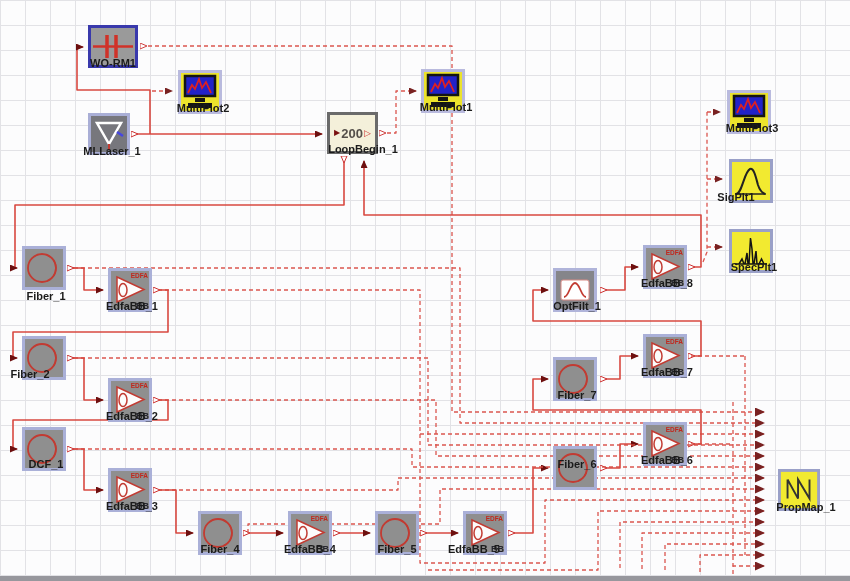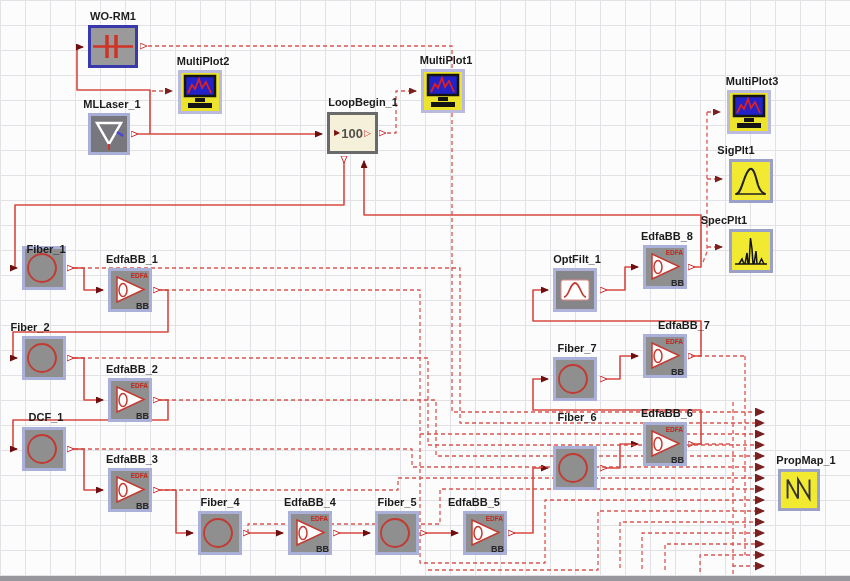--- a/index.html
+++ b/index.html
@@ -10,20 +10,21 @@
     background-image:linear-gradient(to right,#e2e2e6 1px,transparent 1px),
                      linear-gradient(to bottom,#e2e2e6 1px,transparent 1px);
     background-size:25px 25px;
   }
   #wires{position:absolute;left:0;top:0;z-index:1;}
   .block{position:absolute;z-index:2;}
   .blabel{
     position:absolute;z-index:3;transform:translateX(-50%);
     font-size:11px;font-weight:700;color:#1b1b1b;white-space:nowrap;
     letter-spacing:0px;
+    margin-top:47px;
   }
   .loopbox{
     position:absolute;z-index:2;left:327px;top:112px;width:51px;height:42px;
     background:#f4f0da;border:3px solid #6a6a6a;box-sizing:border-box;
     display:flex;align-items:center;justify-content:center;gap:1px;
   }
   .loop-in-glyph{color:#7a1010;font-size:8px;line-height:1;}
   .loop-out-glyph{color:#cc3333;font-size:9px;line-height:1;}
   .loop-count{color:#55504a;font-size:13px;font-weight:700;}
   #bottom-edge{position:absolute;left:0;bottom:0;width:850px;height:5px;background:#97979d;z-index:4;}
@@ -159,21 +160,21 @@
       </svg></div>
   <div class="block" style="left:88px;top:113px;width:42px;height:42px"><svg width="42" height="42">
         <use href="#sym-laser"></use>
       </svg></div>
   <div class="block" style="left:178px;top:70px;width:44px;height:44px"><svg width="44" height="44">
         <use href="#sym-monitor"></use>
       </svg></div>
 
   <div class="loopbox">
     <span class="loop-in-glyph">▶</span>
-    <span class="loop-count">100</span>
+    <span class="loop-count">200</span>
     <span class="loop-out-glyph">▷</span>
   </div>
 
   <div class="block" style="left:421px;top:69px;width:44px;height:44px"><svg width="44" height="44">
         <use href="#sym-monitor"></use>
       </svg></div>
   <div class="block" style="left:727px;top:90px;width:44px;height:44px"><svg width="44" height="44">
         <use href="#sym-monitor"></use>
       </svg></div>
   <div class="block" style="left:729px;top:159px;width:44px;height:44px"><svg width="44" height="44">
@@ -238,33 +239,33 @@
         <use href="#sym-propmap"></use>
       </svg></div>
 
   <div class="blabel" style="left:113px;top:10px">WO-RM1</div>
   <div class="blabel" style="left:112px;top:98px">MLLaser_1</div>
   <div class="blabel" style="left:203px;top:55px">MultiPlot2</div>
   <div class="blabel" style="left:363px;top:96px">LoopBegin_1</div>
   <div class="blabel" style="left:446px;top:54px">MultiPlot1</div>
   <div class="blabel" style="left:752px;top:75px">MultiPlot3</div>
   <div class="blabel" style="left:736px;top:144px">SigPlt1</div>
-  <div class="blabel" style="left:724px;top:214px">SpecPlt1</div>
+  <div class="blabel" style="left:754px;top:214px">SpecPlt1</div>
   <div class="blabel" style="left:46px;top:243px">Fiber_1</div>
   <div class="blabel" style="left:132px;top:253px">EdfaBB_1</div>
   <div class="blabel" style="left:30px;top:321px">Fiber_2</div>
   <div class="blabel" style="left:132px;top:363px">EdfaBB_2</div>
   <div class="blabel" style="left:46px;top:411px">DCF_1</div>
   <div class="blabel" style="left:132px;top:453px">EdfaBB_3</div>
   <div class="blabel" style="left:220px;top:496px">Fiber_4</div>
   <div class="blabel" style="left:310px;top:496px">EdfaBB_4</div>
   <div class="blabel" style="left:397px;top:496px">Fiber_5</div>
   <div class="blabel" style="left:474px;top:496px">EdfaBB_5</div>
   <div class="blabel" style="left:577px;top:253px">OptFilt_1</div>
   <div class="blabel" style="left:667px;top:230px">EdfaBB_8</div>
   <div class="blabel" style="left:577px;top:342px">Fiber_7</div>
-  <div class="blabel" style="left:684px;top:319px">EdfaBB_7</div>
+  <div class="blabel" style="left:667px;top:319px">EdfaBB_7</div>
   <div class="blabel" style="left:577px;top:411px">Fiber_6</div>
   <div class="blabel" style="left:667px;top:407px">EdfaBB_6</div>
   <div class="blabel" style="left:806px;top:454px">PropMap_1</div>
 
   <div id="bottom-edge"></div>
 </div>
 
 </body></html>

